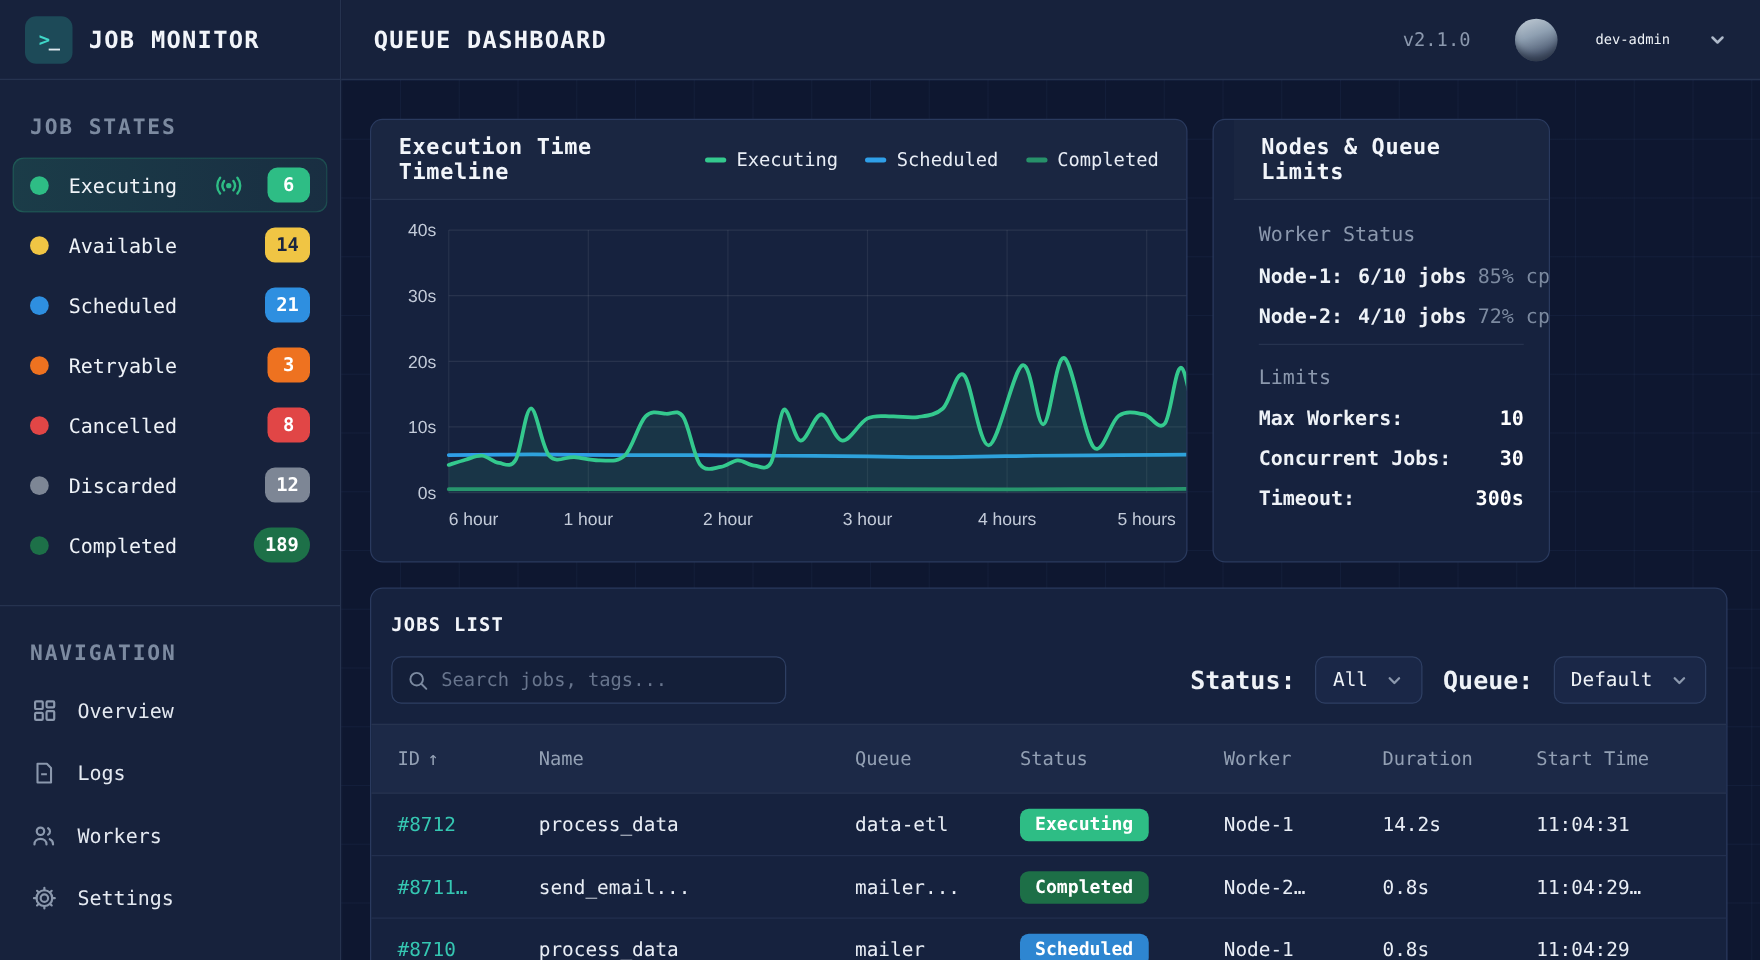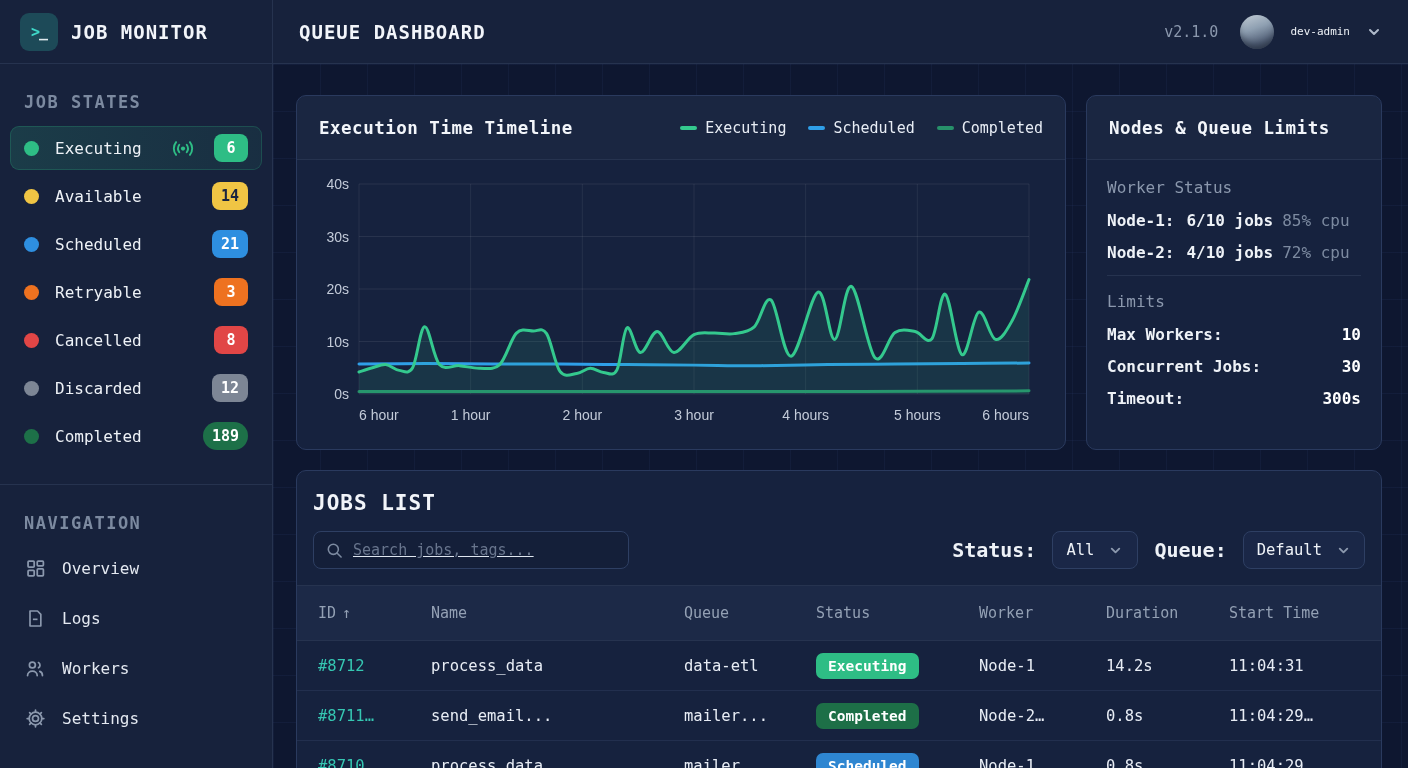--- a/index.html
+++ b/index.html
@@ -57,21 +57,21 @@
   .nav-icon { color:#8b98ad; display:flex; width:22px; justify-content:center; }
   .nav-label { font-size:16px; color:#e4e9f1; }
   
   .main { flex:1; display:flex; flex-direction:column; height:768px; }
   .topbar {
     height:64px; min-height:64px; background:#17223c;
     border-bottom:1px solid #26334f;
     display:flex; align-items:center; padding:0 26px;
   }
   .page-title { font-size:19px; font-weight:bold; letter-spacing:1px; color:#f2f5fa; }
-  .topbar-right { margin-left:auto; display:flex; align-items:center; gap:16px; }
+  .topbar-right { margin-left:auto; display:flex; align-items:center; gap:30px; }
   .version { color:#8b98ad; font-size:15px; margin-right:6px; }
   .avatar {
     width:34px; height:34px; border-radius:50%;
     background:linear-gradient(160deg,#c3cdd6 0%,#8fa0b2 40%,#55637a 75%,#343f52 100%);
     box-shadow:inset 0 -7px 8px -4px #2b3547;
   }
   .username { font-size:11px; color:#eef2f7; }
   .chev { color:#aeb9c9; display:flex; }
   .content {
     flex:1; overflow:hidden; padding:31px 26px 0 23px;
@@ -79,58 +79,58 @@
     background-image:
       linear-gradient(rgba(90,130,200,0.065) 1px, transparent 1px),
       linear-gradient(90deg, rgba(90,130,200,0.065) 1px, transparent 1px);
     background-size:47px 47px;
   }
   .row-top { display:flex; gap:20px; }
   .card {
     background:#16223e; border:1px solid #2a3a5e; border-radius:10px;
     overflow:hidden;
   }
-  .chart-card { width:770px; height:355px; display:flex; flex-direction:column; }
+  .chart-card { width:654px; height:355px; display:flex; flex-direction:column; }
   .card-header {
     height:64px; min-height:64px; display:flex; align-items:center;
     padding:0 22px; border-bottom:1px solid #26334f;
     background:rgba(255,255,255,0.02);
   }
   .card-title { font-size:17.5px; font-weight:bold; color:#f2f5fa; letter-spacing:.5px; }
   .legend { margin-left:auto; display:flex; gap:22px; align-items:center; }
   .legend-item { display:flex; align-items:center; gap:8px; cursor:pointer; }
   .legend-dash { width:17px; height:4px; border-radius:2px; }
   .legend-label { font-size:15px; color:#e8edf5; }
   .chart-body { flex:1; padding:8px 14px 2px 8px; }
   
-  .nodes-card { width:296px; height:355px; }
+  .nodes-card { width:270px; height:355px;padding-left:16px; }
   .nodes-body { padding:18px 20px; font-size:16px; }
   .sub-label { color:#8b98ad; margin-bottom:14px; font-size:16px; }
   .worker-row { display:flex; gap:0; margin-bottom:13px; white-space:nowrap; }
   .worker-name { color:#eef2f7; font-weight:bold; }
   .worker-jobs { color:#eef2f7; font-weight:bold; margin-left:12px; }
   .worker-cpu { color:#7c8aa0; margin-left:9px; }
   .nodes-divider { border:none; border-top:1px solid #26334f; margin:6px 0 16px 0; }
   .limit-row { display:flex; justify-content:space-between; margin-bottom:13px; }
   .limit-label { color:#eef2f7; font-weight:bold; }
   .limit-value { color:#ffffff; font-weight:bold; }
   
   .jobs-card { width:1086px; margin-top:20px; height:420px; }
   .jobs-head { padding:20px 16px 16px 16px; }
-  .jobs-title { font-size:21px; font-weight:bold; letter-spacing:1px; color:#f2f5fa; }
+  .jobs-title { font-size:15px; font-weight:bold; letter-spacing:1px; color:#f2f5fa; }
   .jobs-controls { display:flex; align-items:center; margin-top:16px; }
   .search-box {
     width:316px; height:38px; background:#141f39;
     border:1px solid #2e3f63; border-radius:8px;
     display:flex; align-items:center; gap:10px; padding:0 12px;
   }
   .search-box svg { color:#7c8aa0; flex:none; }
   .search-input {
     background:transparent; border:none; outline:none; color:#dfe6f0;
-    font-family:inherit; font-size:15px; width:100%;text-decoration:underline;
+    font-family:inherit; font-size:15px; width:100%;
   }
   .search-input::placeholder { color:#68758d; }
   .filters { margin-left:auto; display:flex; align-items:center; gap:16px; }
   .filter-label { color:#eef2f7; font-size:20px; font-weight:bold; }
   .select-box {
     height:38px; min-width:86px; background:#1a2747;
     border:1px solid #2e3f63; border-radius:8px;
     display:flex; align-items:center; gap:14px; padding:0 13px;
     font-size:15.5px; color:#eef2f7; cursor:pointer;
   }

